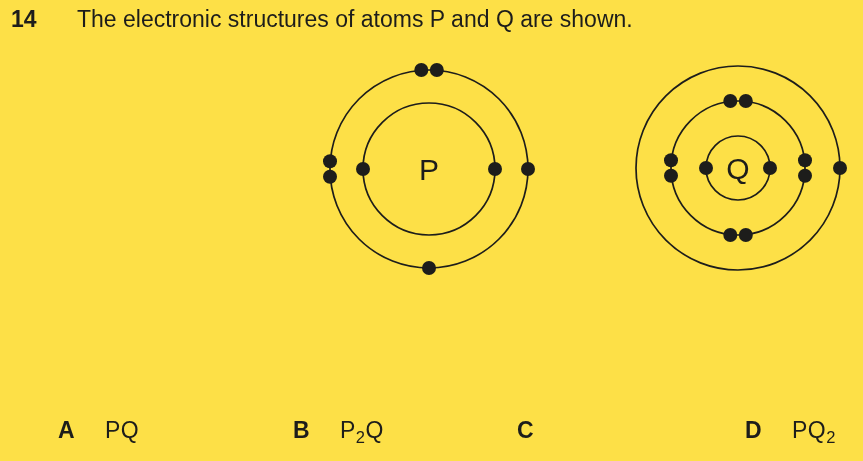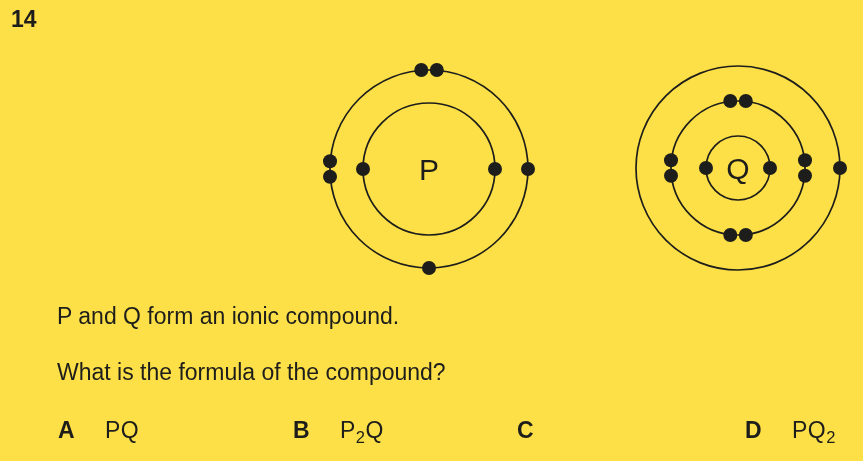--- a/index.html
+++ b/index.html
@@ -70,20 +70,21 @@
     vertical-align: -0.28em;
   }
 </style>
 </head>
 <body>
 
 <div class="page">
 
   <div class="txt qnum">14</div>
 
+  <div class="txt qprompt">The electronic structures of atoms P and Q are shown.</div>
 
   <svg id="diagram-svg" viewBox="0 0 863 461" xmlns="http://www.w3.org/2000/svg">
       <g>
         <circle cx="429" cy="169" r="66" fill="none" stroke="#1d1d1b" stroke-width="1.7"></circle>
         <circle cx="363.0" cy="169.0" r="7" fill="#1d1d1b"></circle>
         <circle cx="495.0" cy="169.0" r="7" fill="#1d1d1b"></circle>
         <circle cx="429" cy="169" r="99" fill="none" stroke="#1d1d1b" stroke-width="1.7"></circle>
         <circle cx="421.3" cy="70.0" r="7" fill="#1d1d1b"></circle>
         <circle cx="436.8" cy="70.0" r="7" fill="#1d1d1b"></circle>
         <circle cx="330.0" cy="176.8" r="7" fill="#1d1d1b"></circle>
@@ -104,23 +105,21 @@
         <circle cx="805.0" cy="160.3" r="7" fill="#1d1d1b"></circle>
         <circle cx="805.0" cy="175.8" r="7" fill="#1d1d1b"></circle>
         <circle cx="745.8" cy="235.0" r="7" fill="#1d1d1b"></circle>
         <circle cx="730.3" cy="235.0" r="7" fill="#1d1d1b"></circle>
         <circle cx="738" cy="168" r="102" fill="none" stroke="#1d1d1b" stroke-width="1.7"></circle>
         <circle cx="840.0" cy="168.0" r="7" fill="#1d1d1b"></circle>
         <text x="738" y="168" text-anchor="middle" dominant-baseline="central" font-size="30" fill="#1d1d1b">Q</text>
       </g>
     </svg>
 
-  <div class="txt statement">P and Q form an ionic compound.</div>
 
-  <div class="txt qline">What is the formula of the compound?</div>
 
   <div class="options">
       <div class="option">
         <span class="opt-letter">A</span>
         <span class="formula"><span>P</span><span>Q</span></span>
       </div>
       <div class="option">
         <span class="opt-letter">B</span>
         <span class="formula"><span>P</span><span class="sub">2</span><span>Q</span></span>
       </div>

